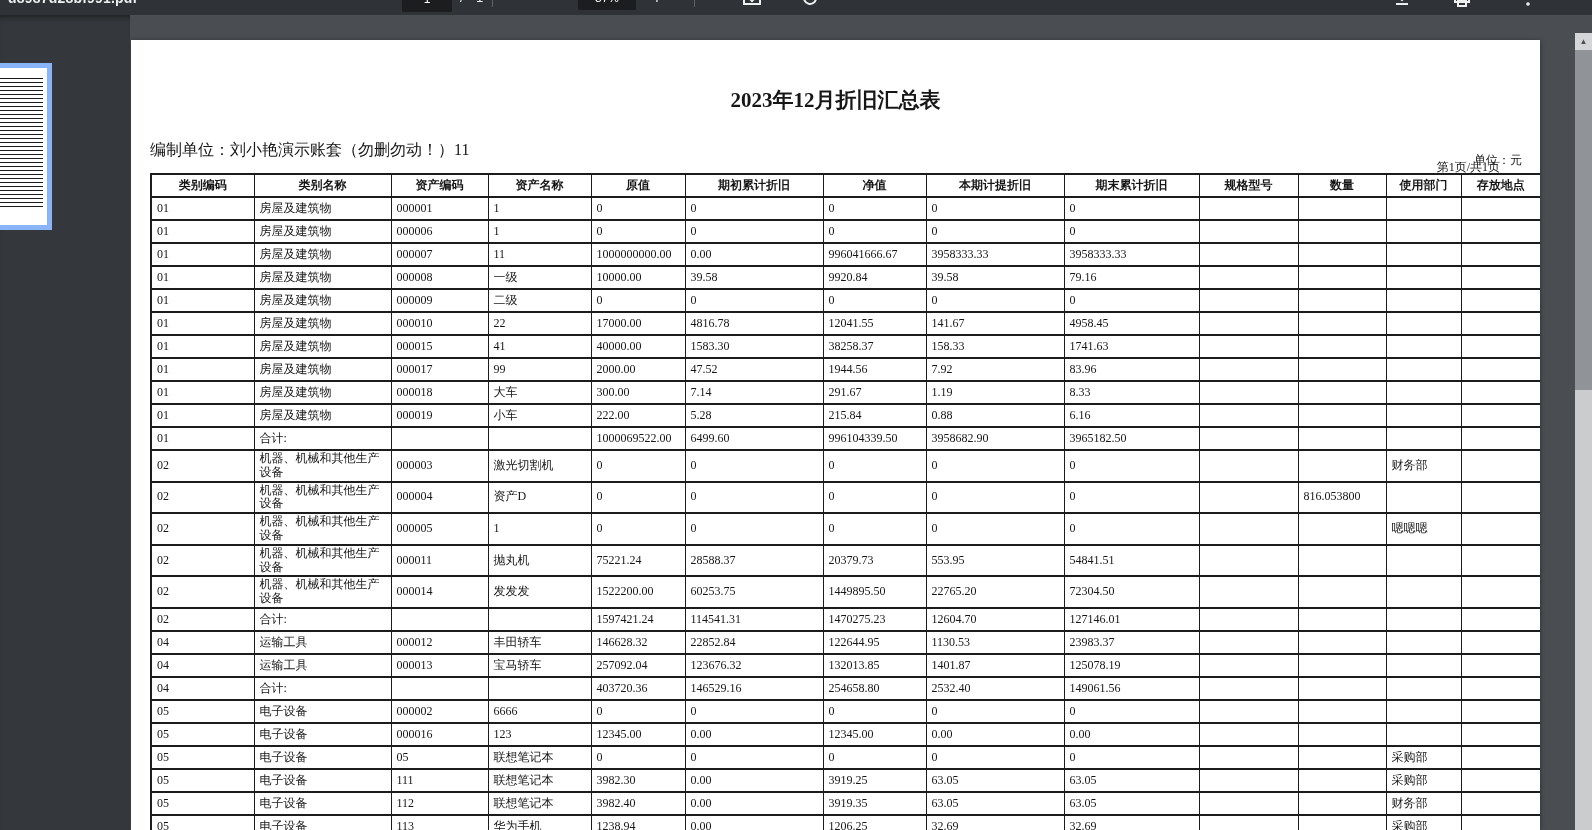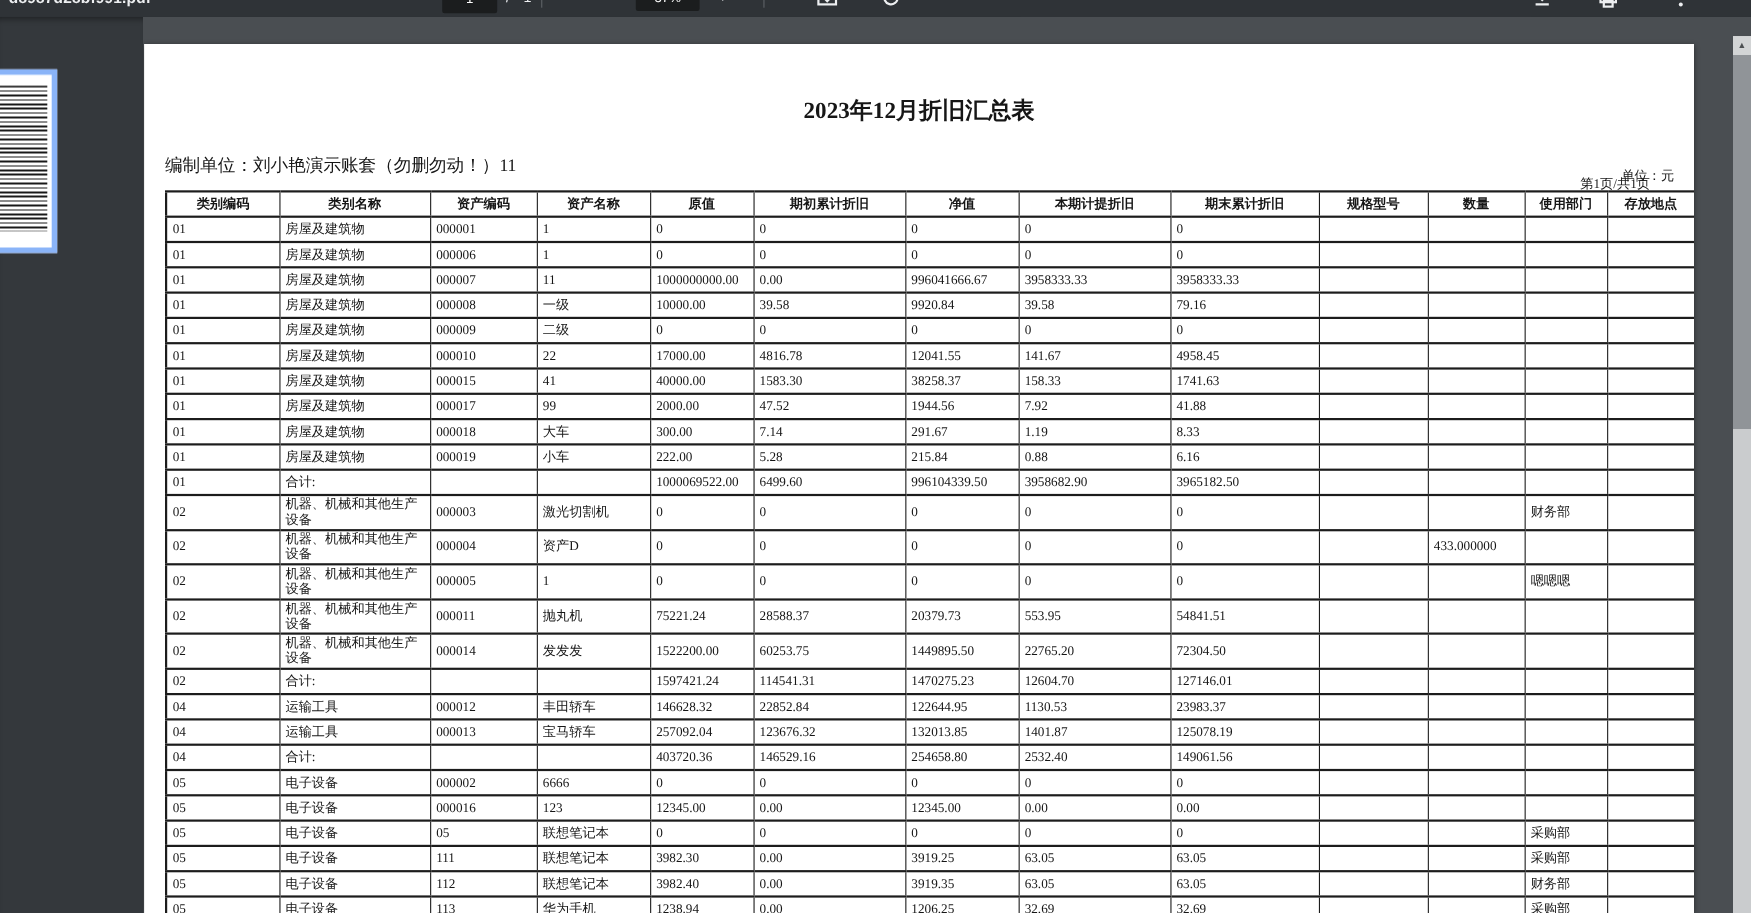--- a/index.html
+++ b/index.html
@@ -261,21 +261,21 @@
         </tr>
         <tr>
           <td>01</td>
           <td>房屋及建筑物</td>
           <td>000017</td>
           <td>99</td>
           <td>2000.00</td>
           <td>47.52</td>
           <td>1944.56</td>
           <td>7.92</td>
-          <td>41.88</td>
+          <td>83.96</td>
           <td></td>
           <td></td>
           <td></td>
           <td></td>
         </tr>
         <tr>
           <td>01</td>
           <td>房屋及建筑物</td>
           <td>000018</td>
           <td>大车</td>
@@ -338,21 +338,21 @@
           <td>02</td>
           <td>机器、机械和其他生产设备</td>
           <td>000004</td>
           <td>资产D</td>
           <td>0</td>
           <td>0</td>
           <td>0</td>
           <td>0</td>
           <td>0</td>
           <td></td>
-          <td>433.000000</td>
+          <td>816.053800</td>
           <td></td>
           <td></td>
         </tr>
         <tr>
           <td>02</td>
           <td>机器、机械和其他生产设备</td>
           <td>000005</td>
           <td>1</td>
           <td>0</td>
           <td>0</td>

